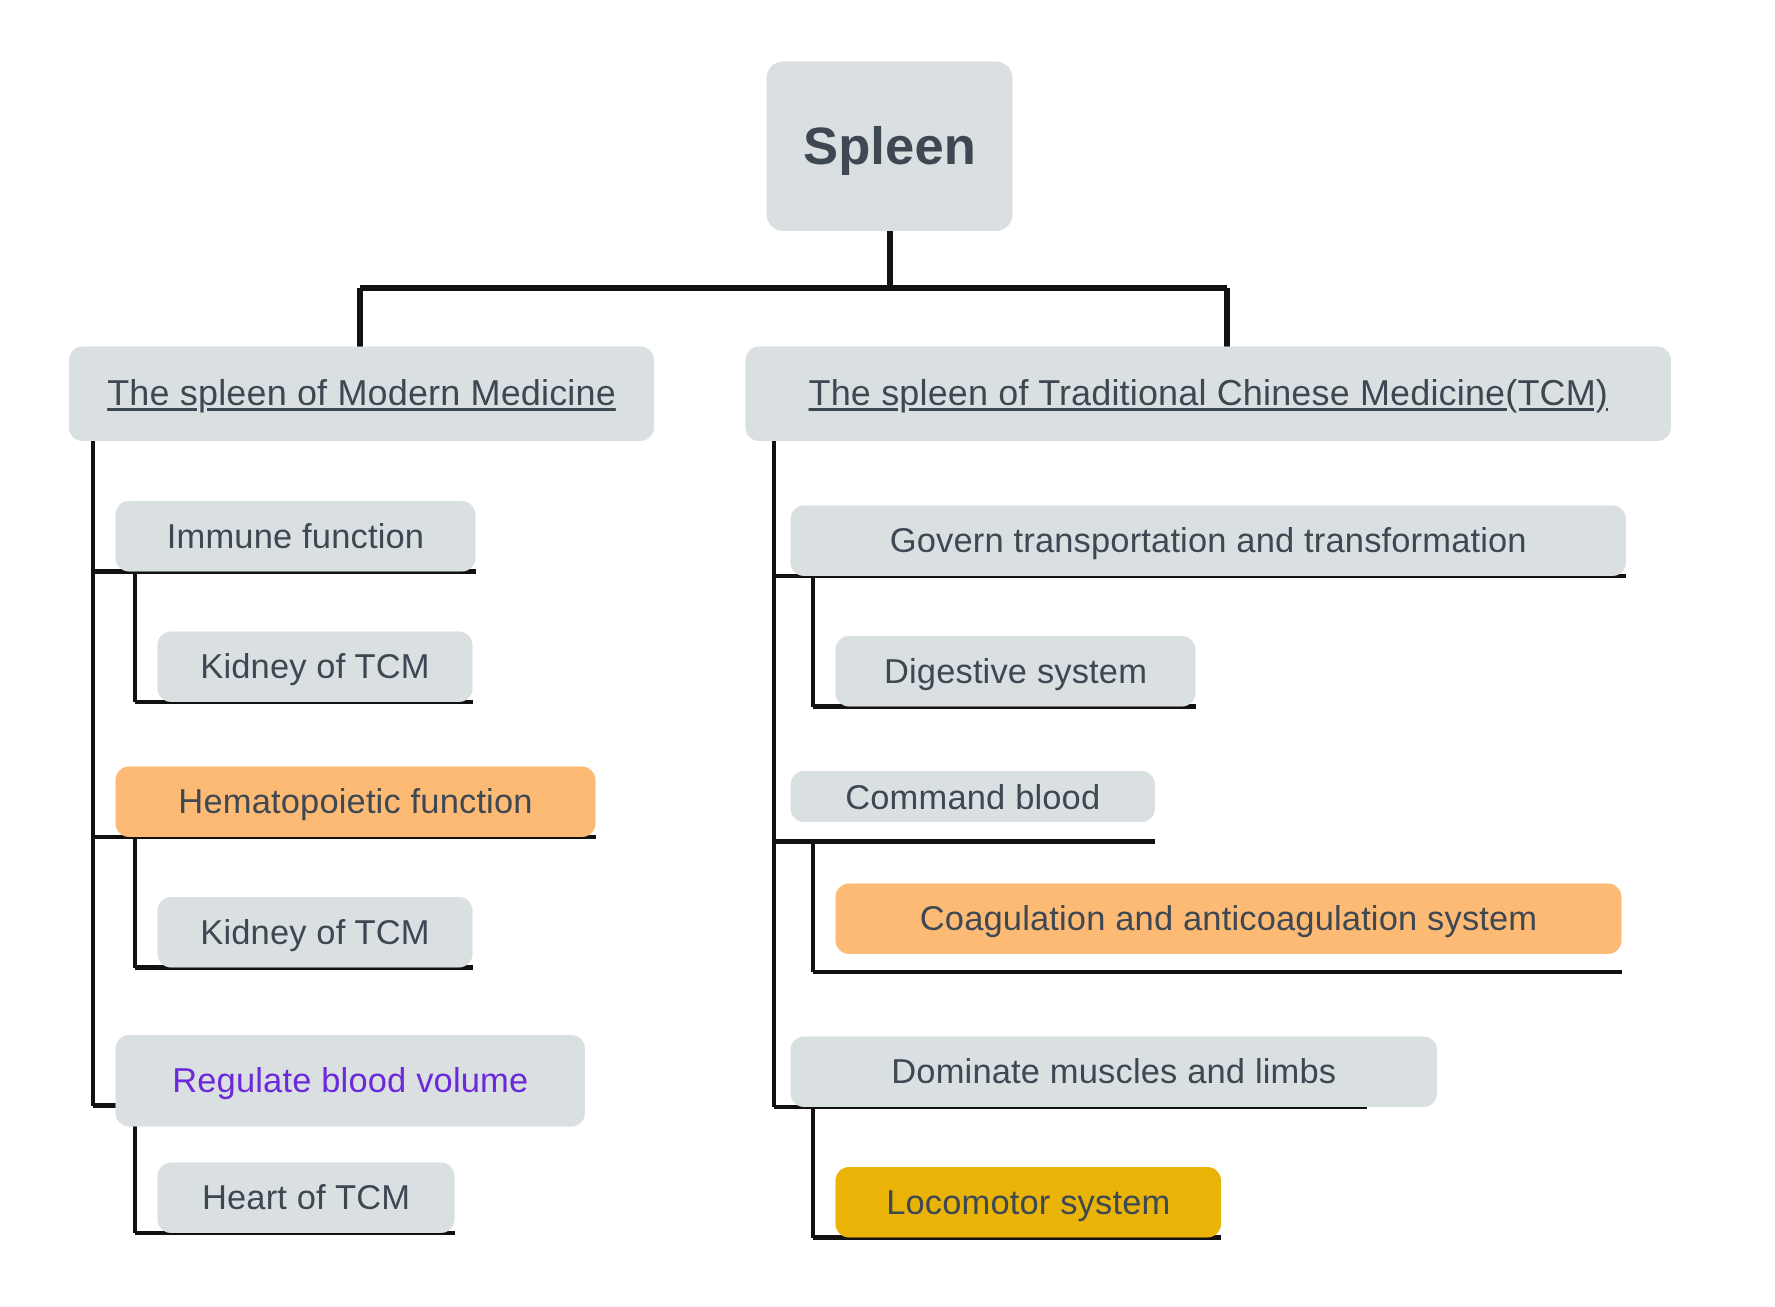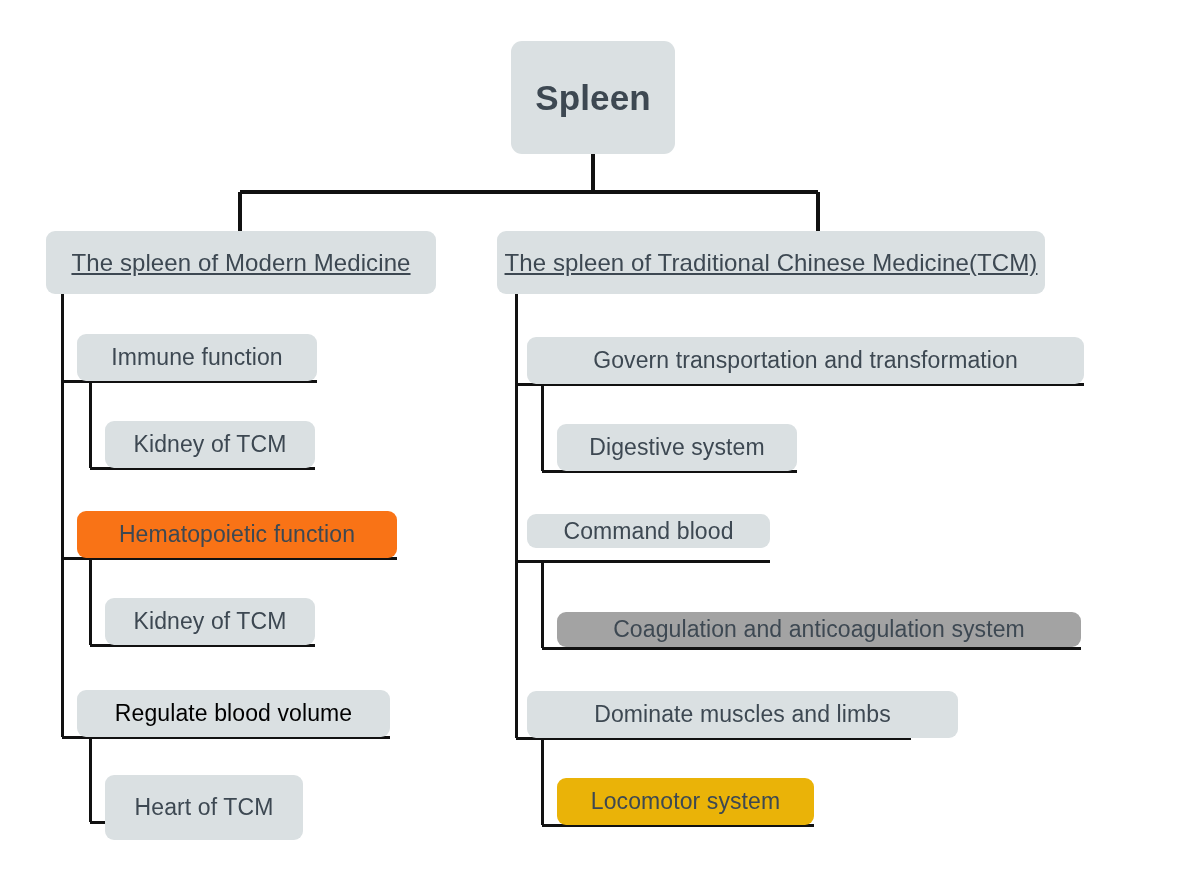--- a/index.html
+++ b/index.html
@@ -84,26 +84,26 @@
       <line x1="516" y1="738" x2="911" y2="738" stroke="#111111" stroke-width="3" shape-rendering="crispEdges"></line>
       <line x1="542" y1="738" x2="542" y2="825" stroke="#111111" stroke-width="3" shape-rendering="crispEdges"></line>
       <line x1="542" y1="825" x2="814" y2="825" stroke="#111111" stroke-width="3" shape-rendering="crispEdges"></line>
     </svg>
 
   <div id="nodes">
       <div class="node root" style="left: 511px; top: 41px; width: 164px; height: 113px; background: rgb(218, 224, 226); color: rgb(61, 72, 82);">Spleen</div>
       <div class="node level2" style="left: 46px; top: 231px; width: 390px; height: 63px; background: rgb(218, 224, 226); color: rgb(61, 72, 82);">The spleen of Modern Medicine</div>
       <div class="node level3" style="left: 77px; top: 334px; width: 240px; height: 47px; background: rgb(218, 224, 226); color: rgb(61, 72, 82);">Immune function</div>
       <div class="node level4" style="left: 105px; top: 421px; width: 210px; height: 47px; background: rgb(218, 224, 226); color: rgb(61, 72, 82);">Kidney of TCM</div>
-      <div class="node level3" style="left: 77px; top: 511px; width: 320px; height: 47px; background: #f97316; color: rgb(61, 72, 82);">Hematopoietic function</div>
+      <div class="node level3" style="left: 77px; top: 511px; width: 320px; height: 47px; background: #fdba74; color: rgb(61, 72, 82);">Hematopoietic function</div>
       <div class="node level4" style="left: 105px; top: 598px; width: 210px; height: 47px; background: rgb(218, 224, 226); color: rgb(61, 72, 82);">Kidney of TCM</div>
-      <div class="node level3" style="left: 77px; top: 690px; width: 313px; height: 47px; background: rgb(218, 224, 226); color: #000000;">Regulate blood volume</div>
-      <div class="node level4" style="left: 105px; top: 775px; width: 198px; height: 65px; background: rgb(218, 224, 226); color: rgb(61, 72, 82);">Heart of TCM</div>
-      <div class="node level2" style="left: 497px; top: 231px; width: 548px; height: 63px; background: rgb(218, 224, 226); color: rgb(61, 72, 82);">The spleen of Traditional Chinese Medicine(TCM)</div>
+      <div class="node level3" style="left: 77px; top: 690px; width: 313px; height: 61px; background: rgb(218, 224, 226); color: #6d28d9;">Regulate blood volume</div>
+      <div class="node level4" style="left: 105px; top: 775px; width: 198px; height: 47px; background: rgb(218, 224, 226); color: rgb(61, 72, 82);">Heart of TCM</div>
+      <div class="node level2" style="left: 497px; top: 231px; width: 617px; height: 63px; background: rgb(218, 224, 226); color: rgb(61, 72, 82);">The spleen of Traditional Chinese Medicine(TCM)</div>
       <div class="node level3" style="left: 527px; top: 337px; width: 557px; height: 47px; background: rgb(218, 224, 226); color: rgb(61, 72, 82);">Govern transportation and transformation</div>
       <div class="node level4" style="left: 557px; top: 424px; width: 240px; height: 47px; background: rgb(218, 224, 226); color: rgb(61, 72, 82);">Digestive system</div>
       <div class="node level3" style="left: 527px; top: 514px; width: 243px; height: 34px; background: rgb(218, 224, 226); color: rgb(61, 72, 82);">Command blood</div>
-      <div class="node level4" style="left: 557px; top: 612px; width: 524px; height: 35px; background: #a3a3a3; color: rgb(61, 72, 82);">Coagulation and anticoagulation system</div>
+      <div class="node level4" style="left: 557px; top: 589px; width: 524px; height: 47px; background: #fdba74; color: rgb(61, 72, 82);">Coagulation and anticoagulation system</div>
       <div class="node level3" style="left: 527px; top: 691px; width: 431px; height: 47px; background: rgb(218, 224, 226); color: rgb(61, 72, 82);">Dominate muscles and limbs</div>
       <div class="node level4" style="left: 557px; top: 778px; width: 257px; height: 47px; background: #eab308; color: rgb(61, 72, 82);">Locomotor system</div>
     </div>
 
 </div>
 
 </body></html>

